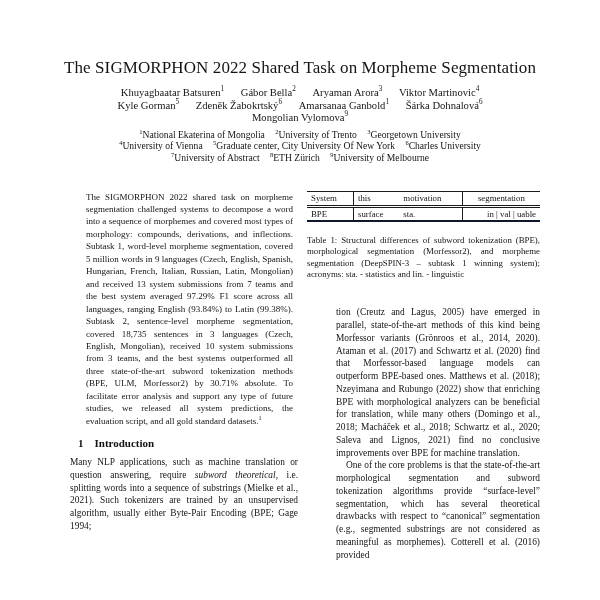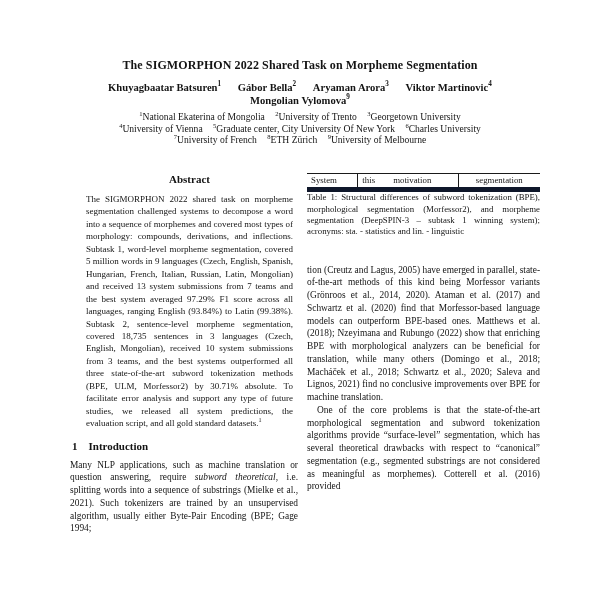--- a/index.html
+++ b/index.html
@@ -7,119 +7,124 @@
     position:relative;
     width:600px;height:600px;
     background:#ffffff;
     color:#141414;
     font-family:"Liberation Serif","DejaVu Serif",serif;
     overflow:hidden;
     box-sizing:border-box;
   }
   .header{ text-align:center; padding-top:58px; }
   .title{
-    font-size:12px; font-weight:bold; margin:0 40px;
+    font-size:17px; font-weight:normal; margin:0 40px;
     letter-spacing:.1px;
   }
   .authors{ margin-top:9px; }
-  .author-line{ font-weight:bold; font-size:10.6px; line-height:12.6px; }
+  .author-line{ font-weight:normal; font-size:10.6px; line-height:12.6px; }
   .author{ margin:0 7px; white-space:nowrap; }
   sup{ font-size:68%; line-height:0; }
   .affils{ margin-top:4px; }
   .affil-line{ font-size:9.6px; line-height:11.6px; }
   .affil{ margin:0 4px; white-space:nowrap; }
 
   .cols{ display:flex; margin-top:27px; padding-left:70px; padding-right:60px; }
   .col-left{ width:228px; flex:none; }
   .col-right{ width:233px; flex:none; margin-left:9px; }
 
   .abstract{ padding:0 5px 0 16px; }
   .abstract-heading{
     font-size:11px; font-weight:bold; text-align:center; margin:0 0 8px 0;
   }
   .abstract-text{
     font-size:9px; line-height:12.45px; text-align:justify; margin:0;
   }
   .section-heading{
-    font-size:11px; font-weight:bold; margin:10px 0 7px 2px;
+    font-size:11px; font-weight:bold; margin:10px 0 7px 8px;
   }
   .section-heading .sec-title{ margin-left:11px; }
   .body-par{
     font-size:9.4px; line-height:12.75px; text-align:justify; margin:0;
   }
   .body-par.indent{ text-indent:10px; }
 
   table.t1{
     width:100%; border-collapse:collapse;
     font-size:8.8px;
     border-top:1px solid #1a1a1a;
-    border-bottom:5px solid #0f172a;
+    border-bottom:2px solid #0f172a;
   }
   table.t1 th{
     font-weight:normal; text-align:left; padding:1.5px 4px 2px 4px;
     border-bottom:3px double #1a1a1a;
   }
   table.t1 td{ padding:1px 4px; }
   table.t1 th:nth-child(2), table.t1 td:nth-child(2),
   table.t1 th:nth-child(4), table.t1 td:nth-child(4){
     border-left:1px solid #1a1a1a;
   }
   table.t1 th:nth-child(4){ text-align:center;margin-top:12px; }
   table.t1 td:nth-child(4){ text-align:right; }
 
   .caption{
-    margin-top:0; font-size:8.8px; line-height:11.3px; text-align:justify;
+    margin-top:13px; font-size:8.8px; line-height:11.3px; text-align:justify;
   }
-  .rc-body{ margin-top:26px; }
+  .rc-body{ margin-top:26px;margin-left:29px; }
   .rc-body p + p{ margin-top:0; }
 </style>
 </head>
 <body>
 
 <div class="page">
 
   <div class="header">
     <h1 class="title">The SIGMORPHON 2022 Shared Task on Morpheme Segmentation</h1>
 
     <div class="authors">
       <div class="author-line">
         <span class="author"><span>Khuyagbaatar Batsuren</span><sup>1</sup></span>
         <span class="author"><span>Gábor Bella</span><sup>2</sup></span>
         <span class="author"><span>Aryaman Arora</span><sup>3</sup></span>
         <span class="author"><span>Viktor Martinovic</span><sup>4</sup></span>
       </div>
       <div class="author-line">
+        <span class="author"><span>Kyle Gorman</span><sup>5</sup></span>
+        <span class="author"><span>Zdeněk Žabokrtský</span><sup>6</sup></span>
+        <span class="author"><span>Amarsanaa Ganbold</span><sup>1</sup></span>
+        <span class="author"><span>Šárka Dohnalová</span><sup>6</sup></span>
+      </div>
+      <div class="author-line">
         <span class="author"><span>Mongolian Vylomova</span><sup>9</sup></span>
       </div>
     </div>
 
     <div class="affils">
       <div class="affil-line">
         <span class="affil"><sup>1</sup><span>National Ekaterina of Mongolia</span></span>
         <span class="affil"><sup>2</sup><span>University of Trento</span></span>
         <span class="affil"><sup>3</sup><span>Georgetown University</span></span>
       </div>
       <div class="affil-line">
         <span class="affil"><sup>4</sup><span>University of Vienna</span></span>
         <span class="affil"><sup>5</sup><span>Graduate center, City University Of New York</span></span>
         <span class="affil"><sup>6</sup><span>Charles University</span></span>
       </div>
       <div class="affil-line">
-        <span class="affil"><sup>7</sup><span>University of French</span></span>
+        <span class="affil"><sup>7</sup><span>University of Abstract</span></span>
         <span class="affil"><sup>8</sup><span>ETH Zürich</span></span>
         <span class="affil"><sup>9</sup><span>University of Melbourne</span></span>
       </div>
     </div>
   </div>
 
   <div class="cols">
 
     <div class="col-left">
       <div class="abstract">
-        <div class="abstract-heading">Abstract</div>
         <p class="abstract-text"><span>The SIGMORPHON 2022 shared task on morpheme segmentation challenged systems to decompose a word into a sequence of morphemes and covered most types of morphology: compounds, derivations, and inflections. Subtask 1, word-level morpheme segmentation, covered 5 million words in 9 languages (Czech, English, Spanish, Hungarian, French, Italian, Russian, Latin, Mongolian) and received 13 system submissions from 7 teams and the best system averaged 97.29% F1 score across all languages, ranging English (93.84%) to Latin (99.38%). Subtask 2, sentence-level morpheme segmentation, covered 18,735 sentences in 3 languages (Czech, English, Mongolian), received 10 system submissions from 3 teams, and the best systems outperformed all three state-of-the-art subword tokenization methods (BPE, ULM, Morfessor2) by 30.71% absolute. To facilitate error analysis and support any type of future studies, we released all system predictions, the evaluation script, and all gold standard datasets.</span><sup>1</sup></p>
       </div>
 
       <div class="section-heading">
         <span class="sec-num">1</span><span class="sec-title">Introduction</span>
       </div>
 
       <p class="body-par"><span>Many NLP applications, such as machine translation or question answering, require </span><i>subword theoretical</i><span>, i.e. splitting words into a sequence of substrings (Mielke et al., 2021). Such tokenizers are trained by an unsupervised algorithm, usually either Byte-Pair Encoding (BPE; Gage 1994;</span></p>
     </div>
 
@@ -128,20 +133,26 @@
       <table class="t1">
         <thead>
           <tr>
             <th>System</th>
             <th>this</th>
             <th>motivation</th>
             <th>segmentation</th>
           </tr>
         </thead>
         <tbody>
+          <tr>
+            <td>BPE</td>
+            <td>surface</td>
+            <td>sta.</td>
+            <td>in | val | uable</td>
+          </tr>
         </tbody>
       </table>
 
       <div class="caption"><span>Table 1:</span>&nbsp;<span>Structural differences of subword tokenization (BPE), morphological segmentation (Morfessor2), and morpheme segmentation (DeepSPIN-3 – subtask 1 winning system); acronyms: sta. - statistics and lin. - linguistic</span></div>
 
       <div class="rc-body">
         <p class="body-par">tion (Creutz and Lagus, 2005) have emerged in parallel, state-of-the-art methods of this kind being Morfessor variants (Grönroos et al., 2014, 2020). Ataman et al. (2017) and Schwartz et al. (2020) find that Morfessor-based language models can outperform BPE-based ones. Matthews et al. (2018); Nzeyimana and Rubungo (2022) show that enriching BPE with morphological analyzers can be beneficial for translation, while many others (Domingo et al., 2018; Macháček et al., 2018; Schwartz et al., 2020; Saleva and Lignos, 2021) find no conclusive improvements over BPE for machine translation.</p>
         <p class="body-par indent">One of the core problems is that the state-of-the-art morphological segmentation and subword tokenization algorithms provide “surface-level” segmentation, which has several theoretical drawbacks with respect to “canonical” segmentation (e.g., segmented substrings are not considered as meaningful as morphemes). Cotterell et al. (2016) provided</p>
       </div>
     </div>

